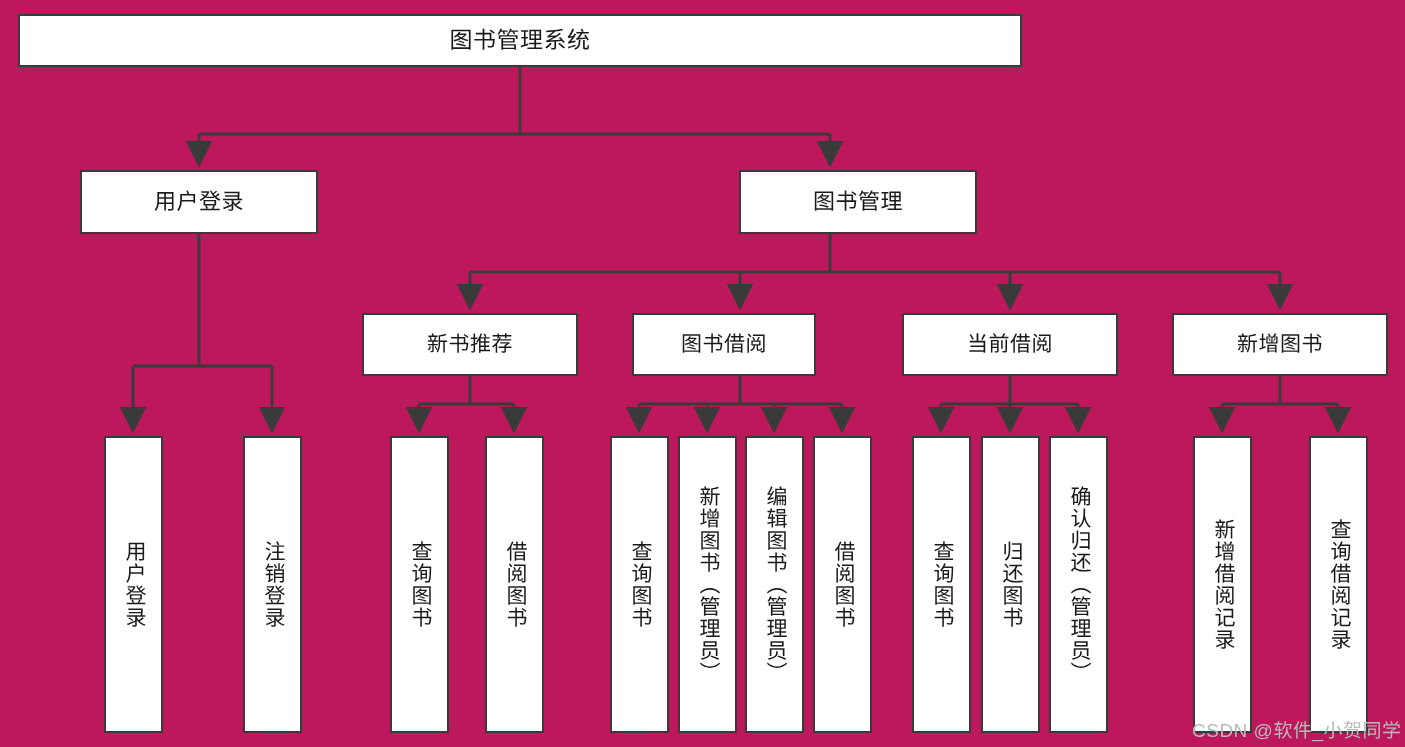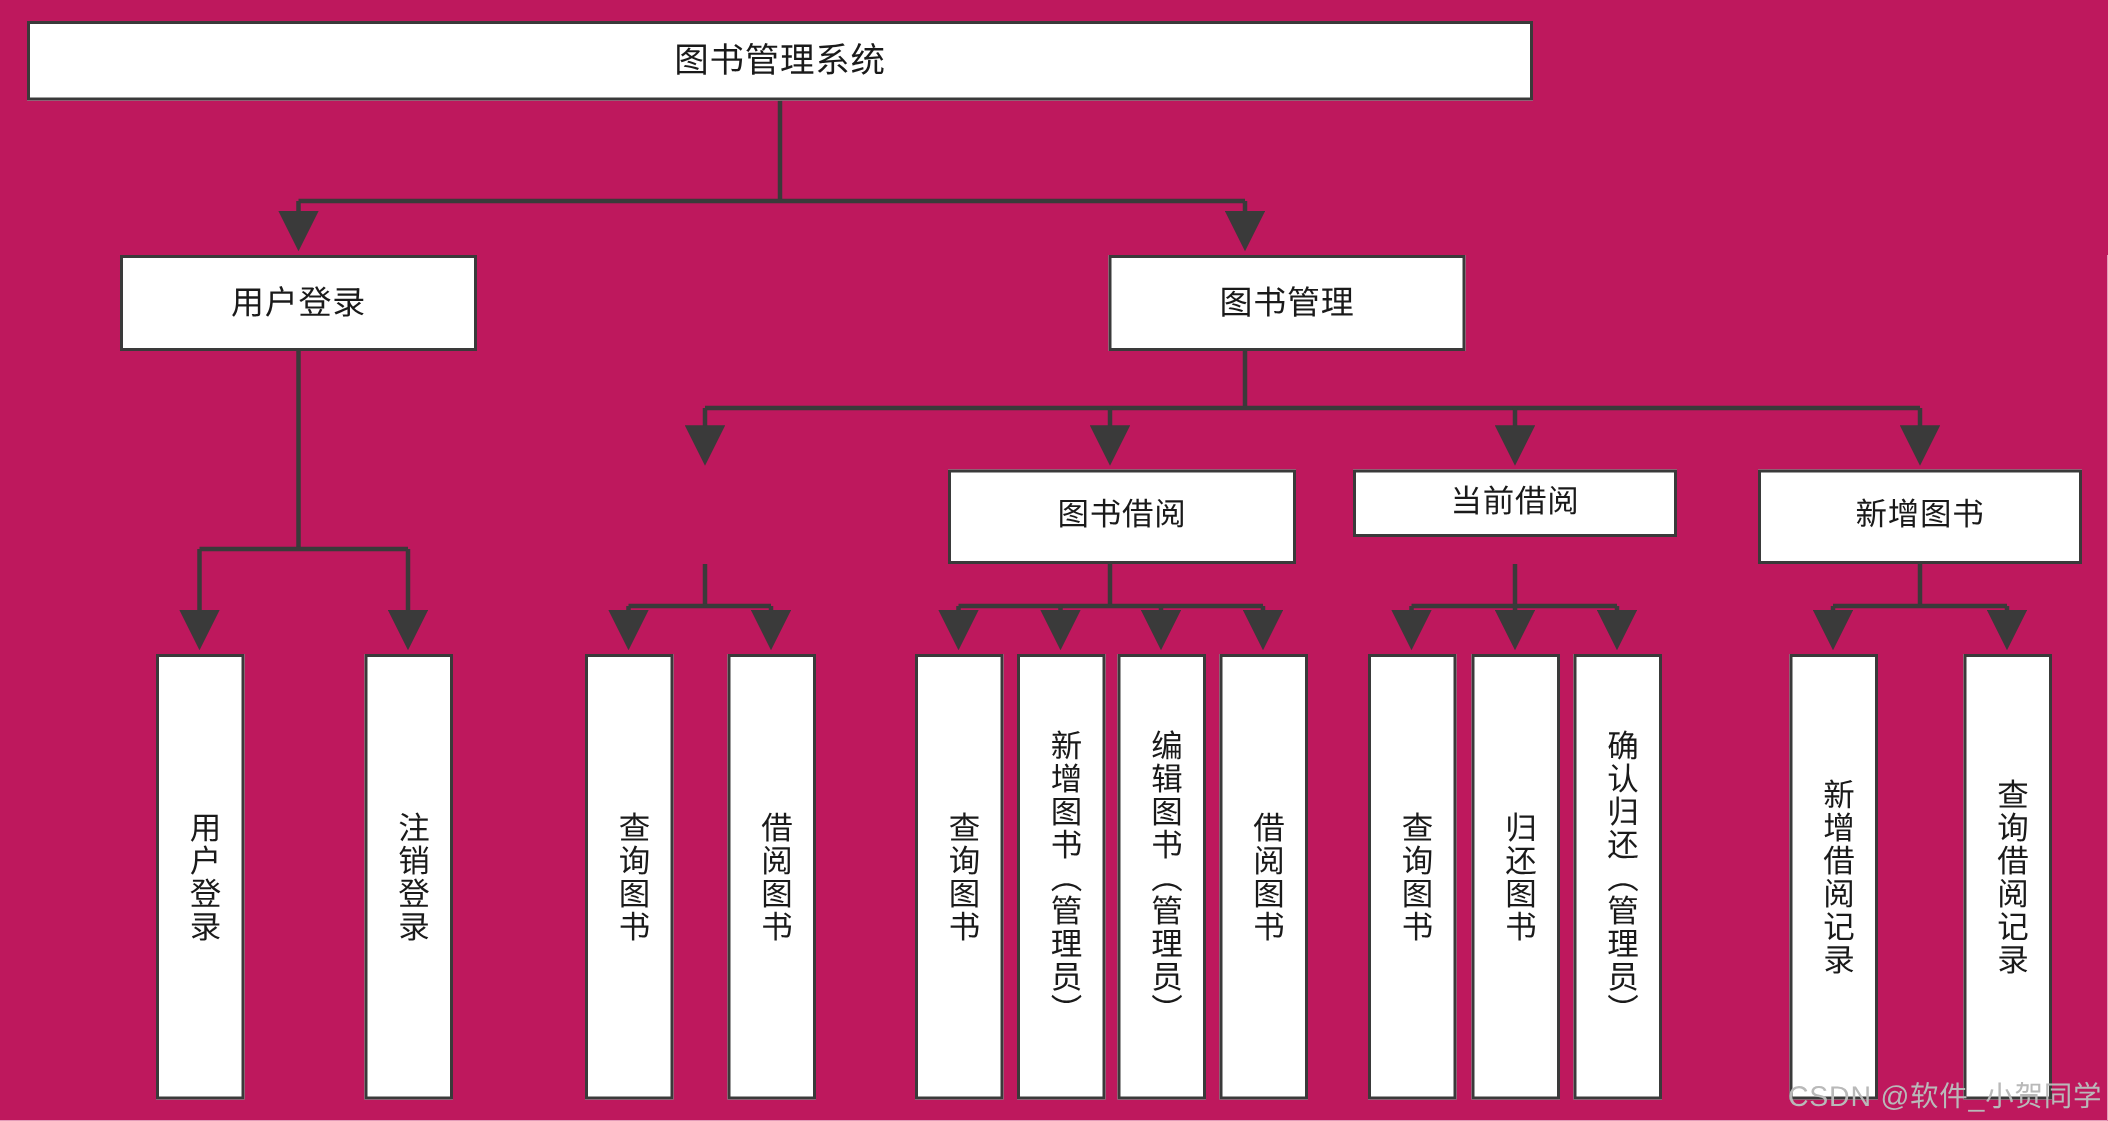--- a/index.html
+++ b/index.html
@@ -128,26 +128,29 @@
   </div>
 
   <div class="node node-l2" style="left:80px; top:170px; width:238px; height:64px;">
     <span class="node-label">用户登录</span>
   </div>
 
   <div class="node node-l2" style="left:711px; top:170px; width:238px; height:64px;margin-left:28px;">
     <span class="node-label">图书管理</span>
   </div>
 
-
-  <div class="node node-l3" style="left:632px; top:313px; width:232px; height:63px;">
+  <div class="node node-l3" style="left:362px; top:313px; width:216px; height:63px;">
+    <span class="node-label">新书推荐</span>
+  </div>
+
+  <div class="node node-l3" style="left:632px; top:313px; width:184px; height:63px;">
     <span class="node-label">图书借阅</span>
   </div>
 
-  <div class="node node-l3" style="left:902px; top:313px; width:216px; height:45px;">
+  <div class="node node-l3" style="left:902px; top:313px; width:216px; height:63px;">
     <span class="node-label">当前借阅</span>
   </div>
 
   <div class="node node-l3" style="left:1172px; top:313px; width:216px; height:63px;">
     <span class="node-label">新增图书</span>
   </div>
 
   <div class="node node-leaf" style="left:104px; top:436px; width:59px; height:297px;">
     <span class="node-label">用户登录</span>
   </div>

